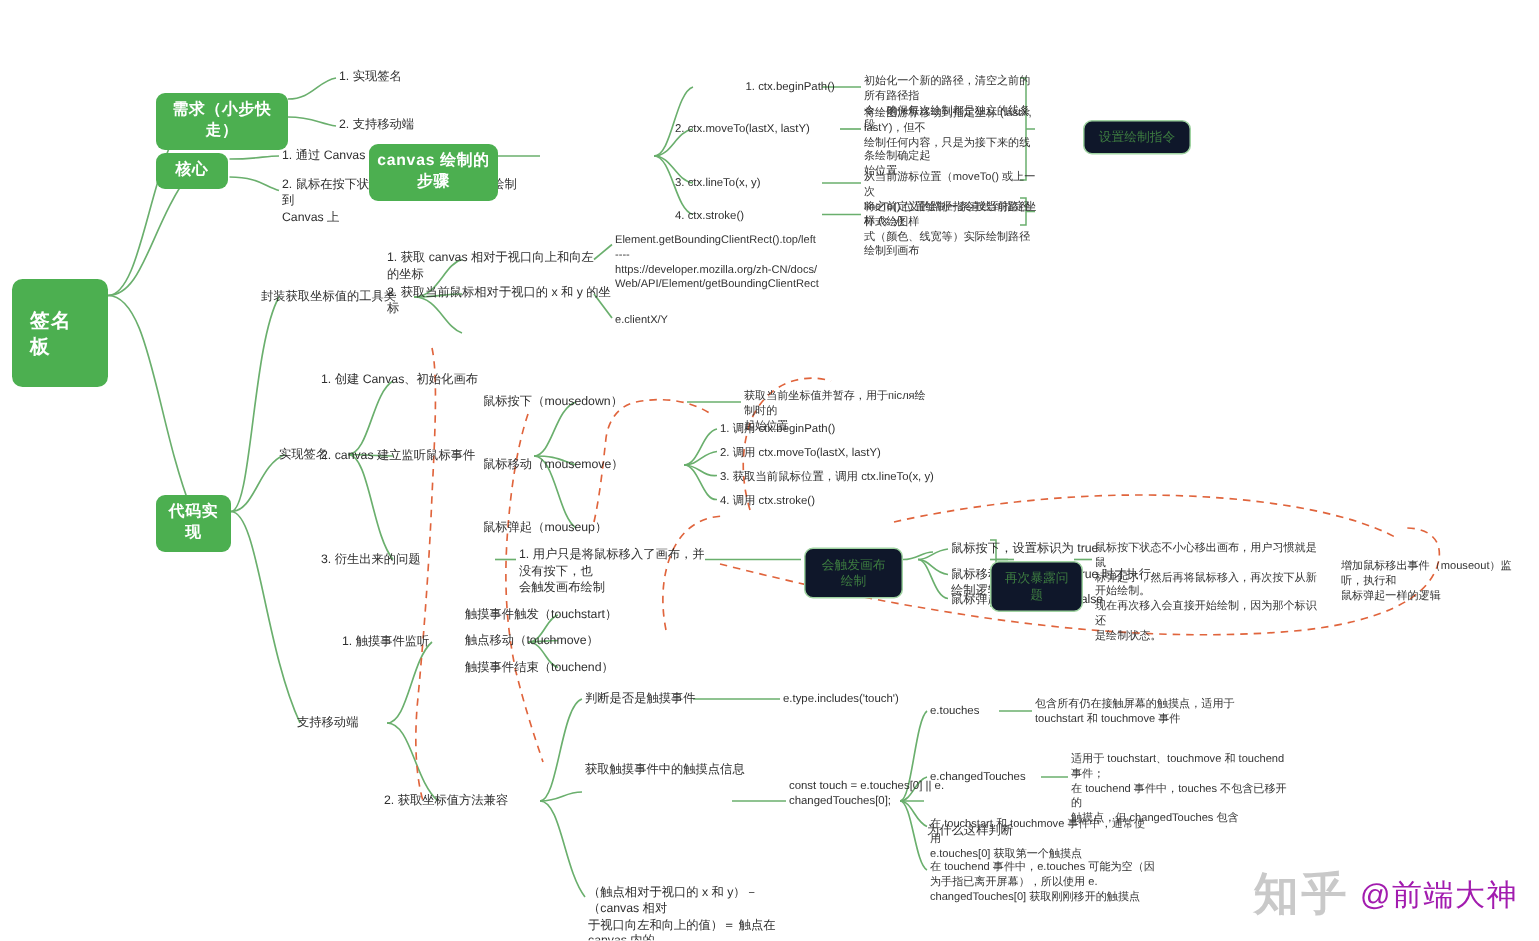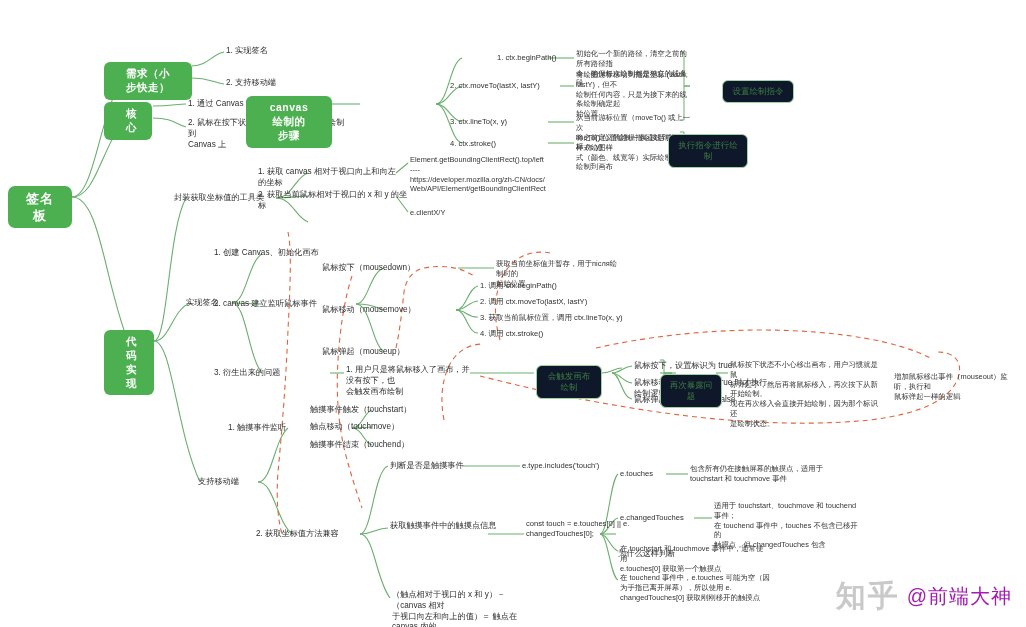--- a/index.html
+++ b/index.html
@@ -32,31 +32,30 @@
     line-height: 1.32;
     white-space: pre-line;
   }
   
   .box-root {
     background: #4caf50;
     color: #ffffff;
     border-radius: 7px;
     font-size: 13px;
     font-weight: bold;
-    padding: 4px 12px;
-    text-align: center;
+    padding: 19px 12px;
     letter-spacing: 1px;
   }
   .box-main {
     background: #4caf50;
     color: #ffffff;
     border-radius: 6px;
     font-size: 10.5px;
     font-weight: bold;
-    padding: 5px 22px;
+    padding: 5px 4px;
     text-align: center;
     letter-spacing: .5px;
   }
   .box-outline {
     background: #0f172a;
     color: #3d7c40;
     border: 1px solid #9fd3a1;
     border-radius: 6px;
     font-size: 8.5px;
     padding: 5px 8px;
@@ -222,21 +221,20 @@
 
   <div class="node leaf-mono" style="left:450px; top:117px; width:104px;">3. ctx.lineTo(x, y)</div>
   <div class="node leaf-sm" style="left:576px; top:113px; width:116px;">从当前游标位置（moveTo() 或上一次
 lineTo() 位置绘制一条直线到指定坐标 (x, y)</div>
 
   <div class="node leaf-mono" style="left:450px; top:139px; width:104px;">4. ctx.stroke()</div>
   <div class="node leaf-sm" style="left:576px; top:133px; width:116px;">将之前定义的路径指令按当前路径样式绘图样
 式（颜色、线宽等）实际绘制路径绘制到画布</div>
 
   <div class="node box-outline" style="left:722px; top:80px; width:72px;">设置绘制指令</div>
-  <div class="node box-outline" style="left:668px; top:134px; width:80px;">执行指令进行绘制</div>
 
   <div class="node box-main" style="left:104px; top:330px; width:50px;">代码实现</div>
 
   <div class="node leaf" style="left:174px; top:193px; width:102px;">封装获取坐标值的工具类</div>
   <div class="node leaf" style="left:258px; top:167px; width:146px;">1. 获取 canvas 相对于视口向上和向左的坐标</div>
   <div class="node leaf-sm" style="left:410px; top:155px; width:152px;">Element.getBoundingClientRect().top/left
 ----
 https://developer.mozilla.org/zh-CN/docs/
 Web/API/Element/getBoundingClientRect</div>
   <div class="node leaf" style="left:258px; top:190px; width:150px;">2. 获取当前鼠标相对于视口的 x 和 y 的坐标</div>
@@ -276,21 +274,21 @@
 
   <div class="node leaf" style="left:198px; top:477px; width:60px;">支持移动端</div>
   <div class="node leaf" style="left:228px; top:423px; width:80px;">1. 触摸事件监听</div>
   <div class="node leaf" style="left:310px; top:405px; width:132px;">触摸事件触发（touchstart）</div>
   <div class="node leaf" style="left:310px; top:422px; width:132px;">触点移动（touchmove）</div>
   <div class="node leaf" style="left:310px; top:440px; width:132px;">触摸事件结束（touchend）</div>
 
   <div class="node leaf" style="left:256px; top:529px; width:104px;">2. 获取坐标值方法兼容</div>
   <div class="node leaf" style="left:390px; top:461px; width:100px;">判断是否是触摸事件</div>
   <div class="node leaf-mono" style="left:522px; top:461px; width:130px;">e.type.includes('touch')</div>
-  <div class="node leaf" style="left:390px; top:521px; width:108px;">获取触摸事件中的触摸点信息</div>
+  <div class="node leaf" style="left:390px; top:508px; width:108px;">获取触摸事件中的触摸点信息</div>
   <div class="node leaf-mono" style="left:526px; top:519px; width:112px;">const touch = e.touches[0] || e.
 changedTouches[0];</div>
   <div class="node leaf" style="left:392px; top:590px; width:138px;">（触点相对于视口的 x 和 y）－（canvas 相对
 于视口向左和向上的值）＝ 触点在 canvas 内的
 x、y 值</div>
 
   <div class="node leaf" style="left:618px; top:529px; width:60px;margin-top:20px;">为什么这样判断</div>
   <div class="node leaf-mono" style="left:620px; top:469px; width:70px;">e.touches</div>
   <div class="node leaf-sm" style="left:690px; top:464px; width:140px;">包含所有仍在接触屏幕的触摸点，适用于
 touchstart 和 touchmove 事件</div>

